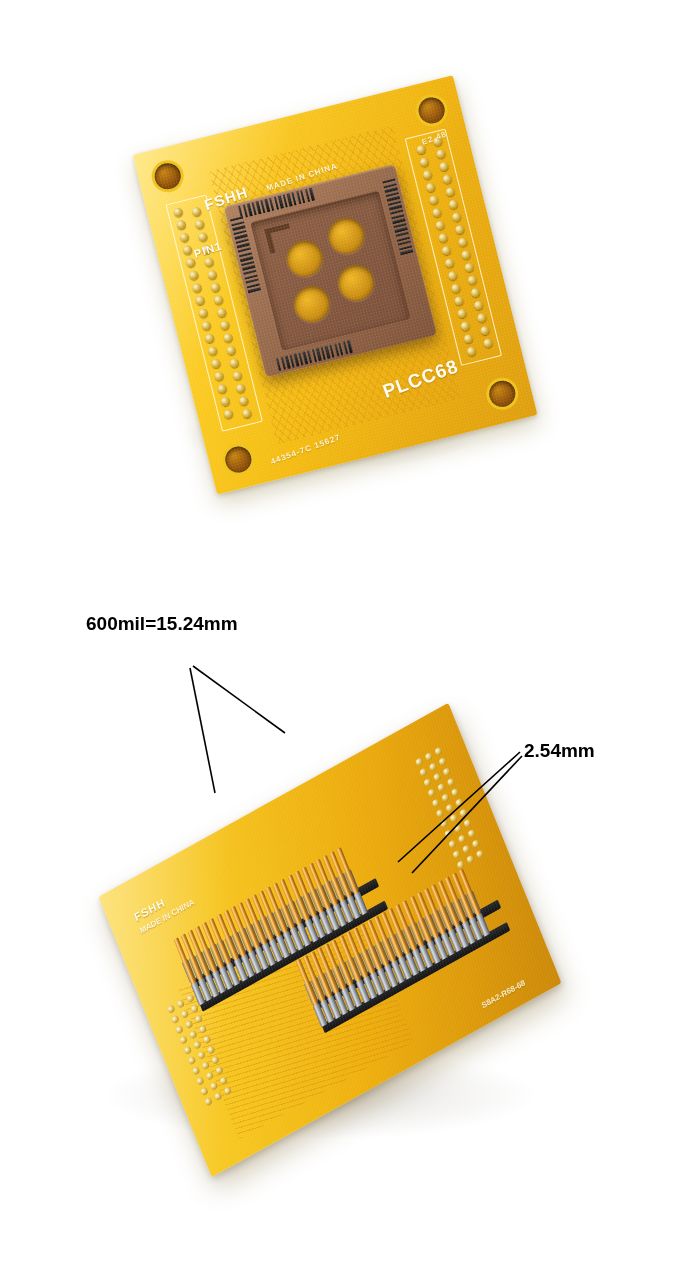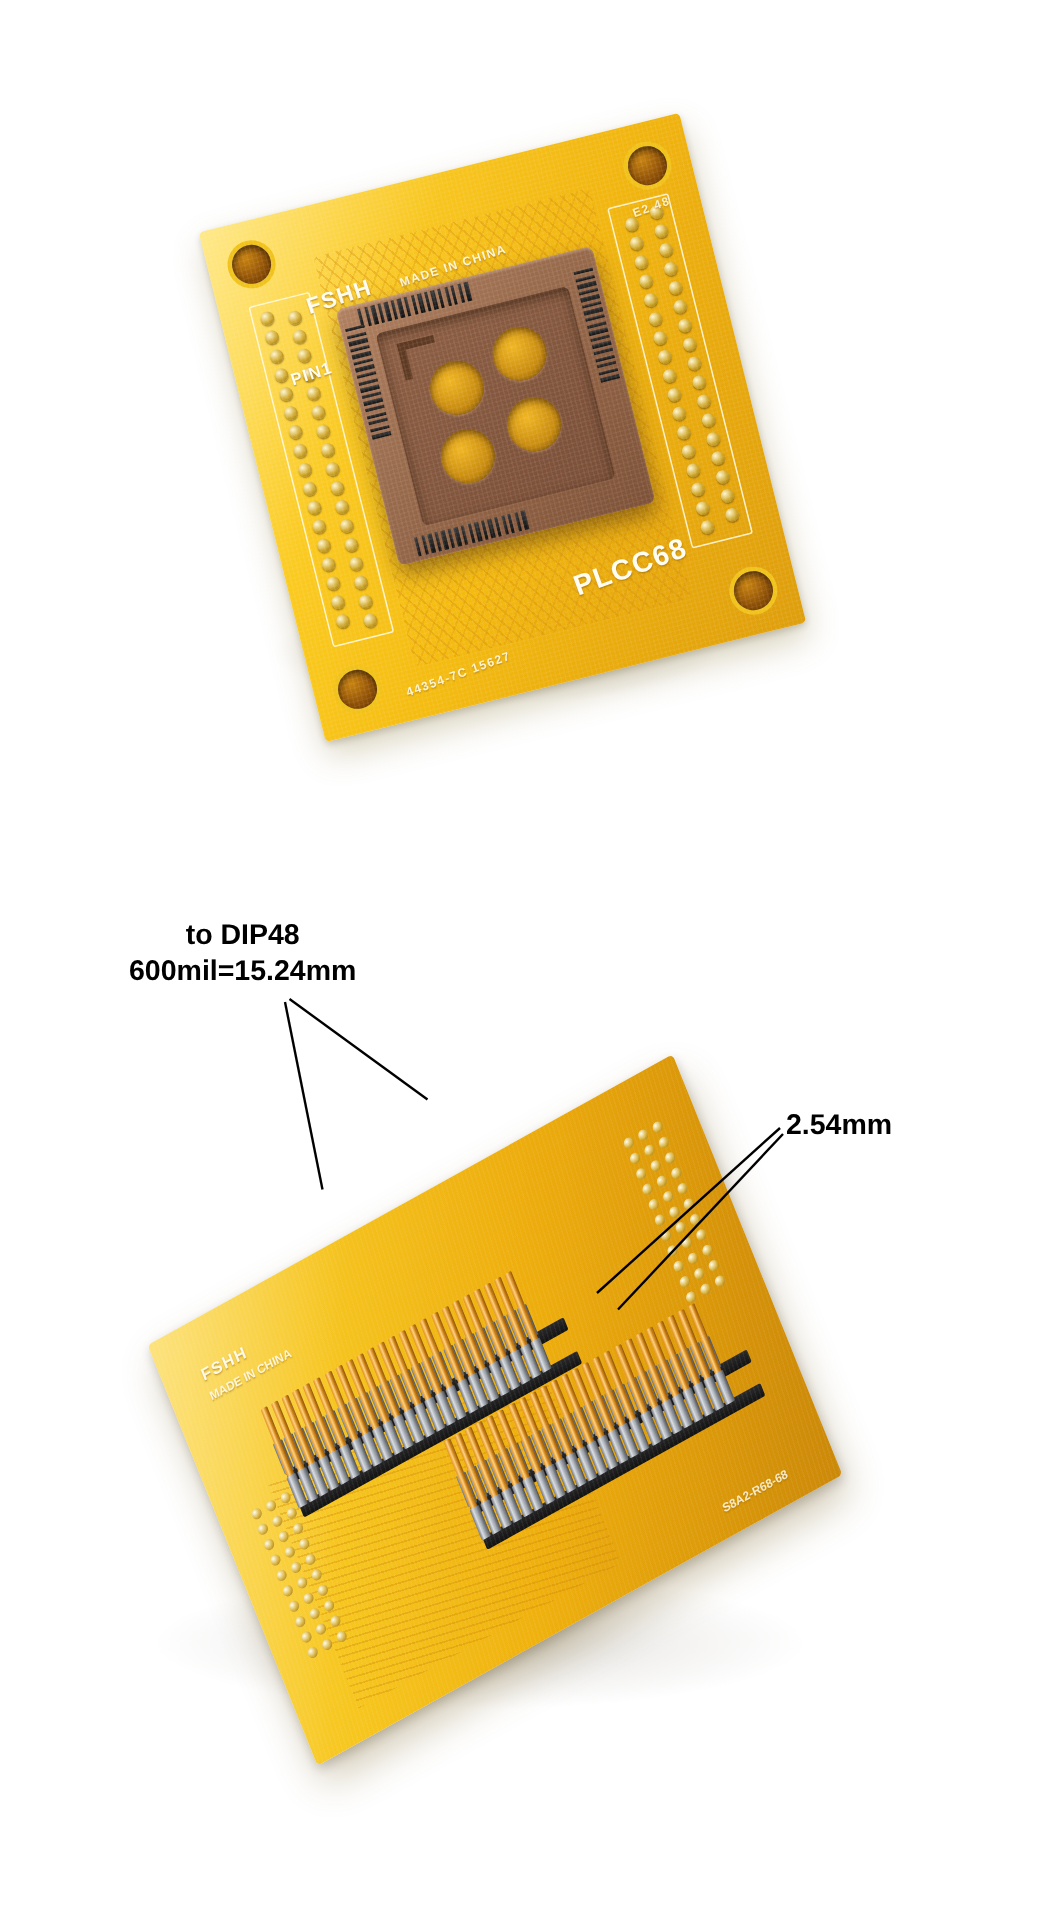--- a/index.html
+++ b/index.html
@@ -824,21 +824,20 @@
           <div class="hpin">
             <i></i>
             <b></b>
           </div>
         </div>
     </div>
 
   </div>
 
   <div class="anno anno-dip">
-    <div>to DIP48</div>
     <div>600mil=15.24mm</div>
   </div>
 
   <div class="anno anno-254">2.54mm</div>
 
   <svg class="leaders">
     <line x1="190" y1="668" x2="215" y2="793" stroke="#000" stroke-width="1.6"></line>
     <line x1="193" y1="666" x2="285" y2="733" stroke="#000" stroke-width="1.6"></line>
     <line x1="520" y1="752" x2="398" y2="862" stroke="#000" stroke-width="1.6"></line>
     <line x1="522" y1="756" x2="412" y2="873" stroke="#000" stroke-width="1.6"></line>

